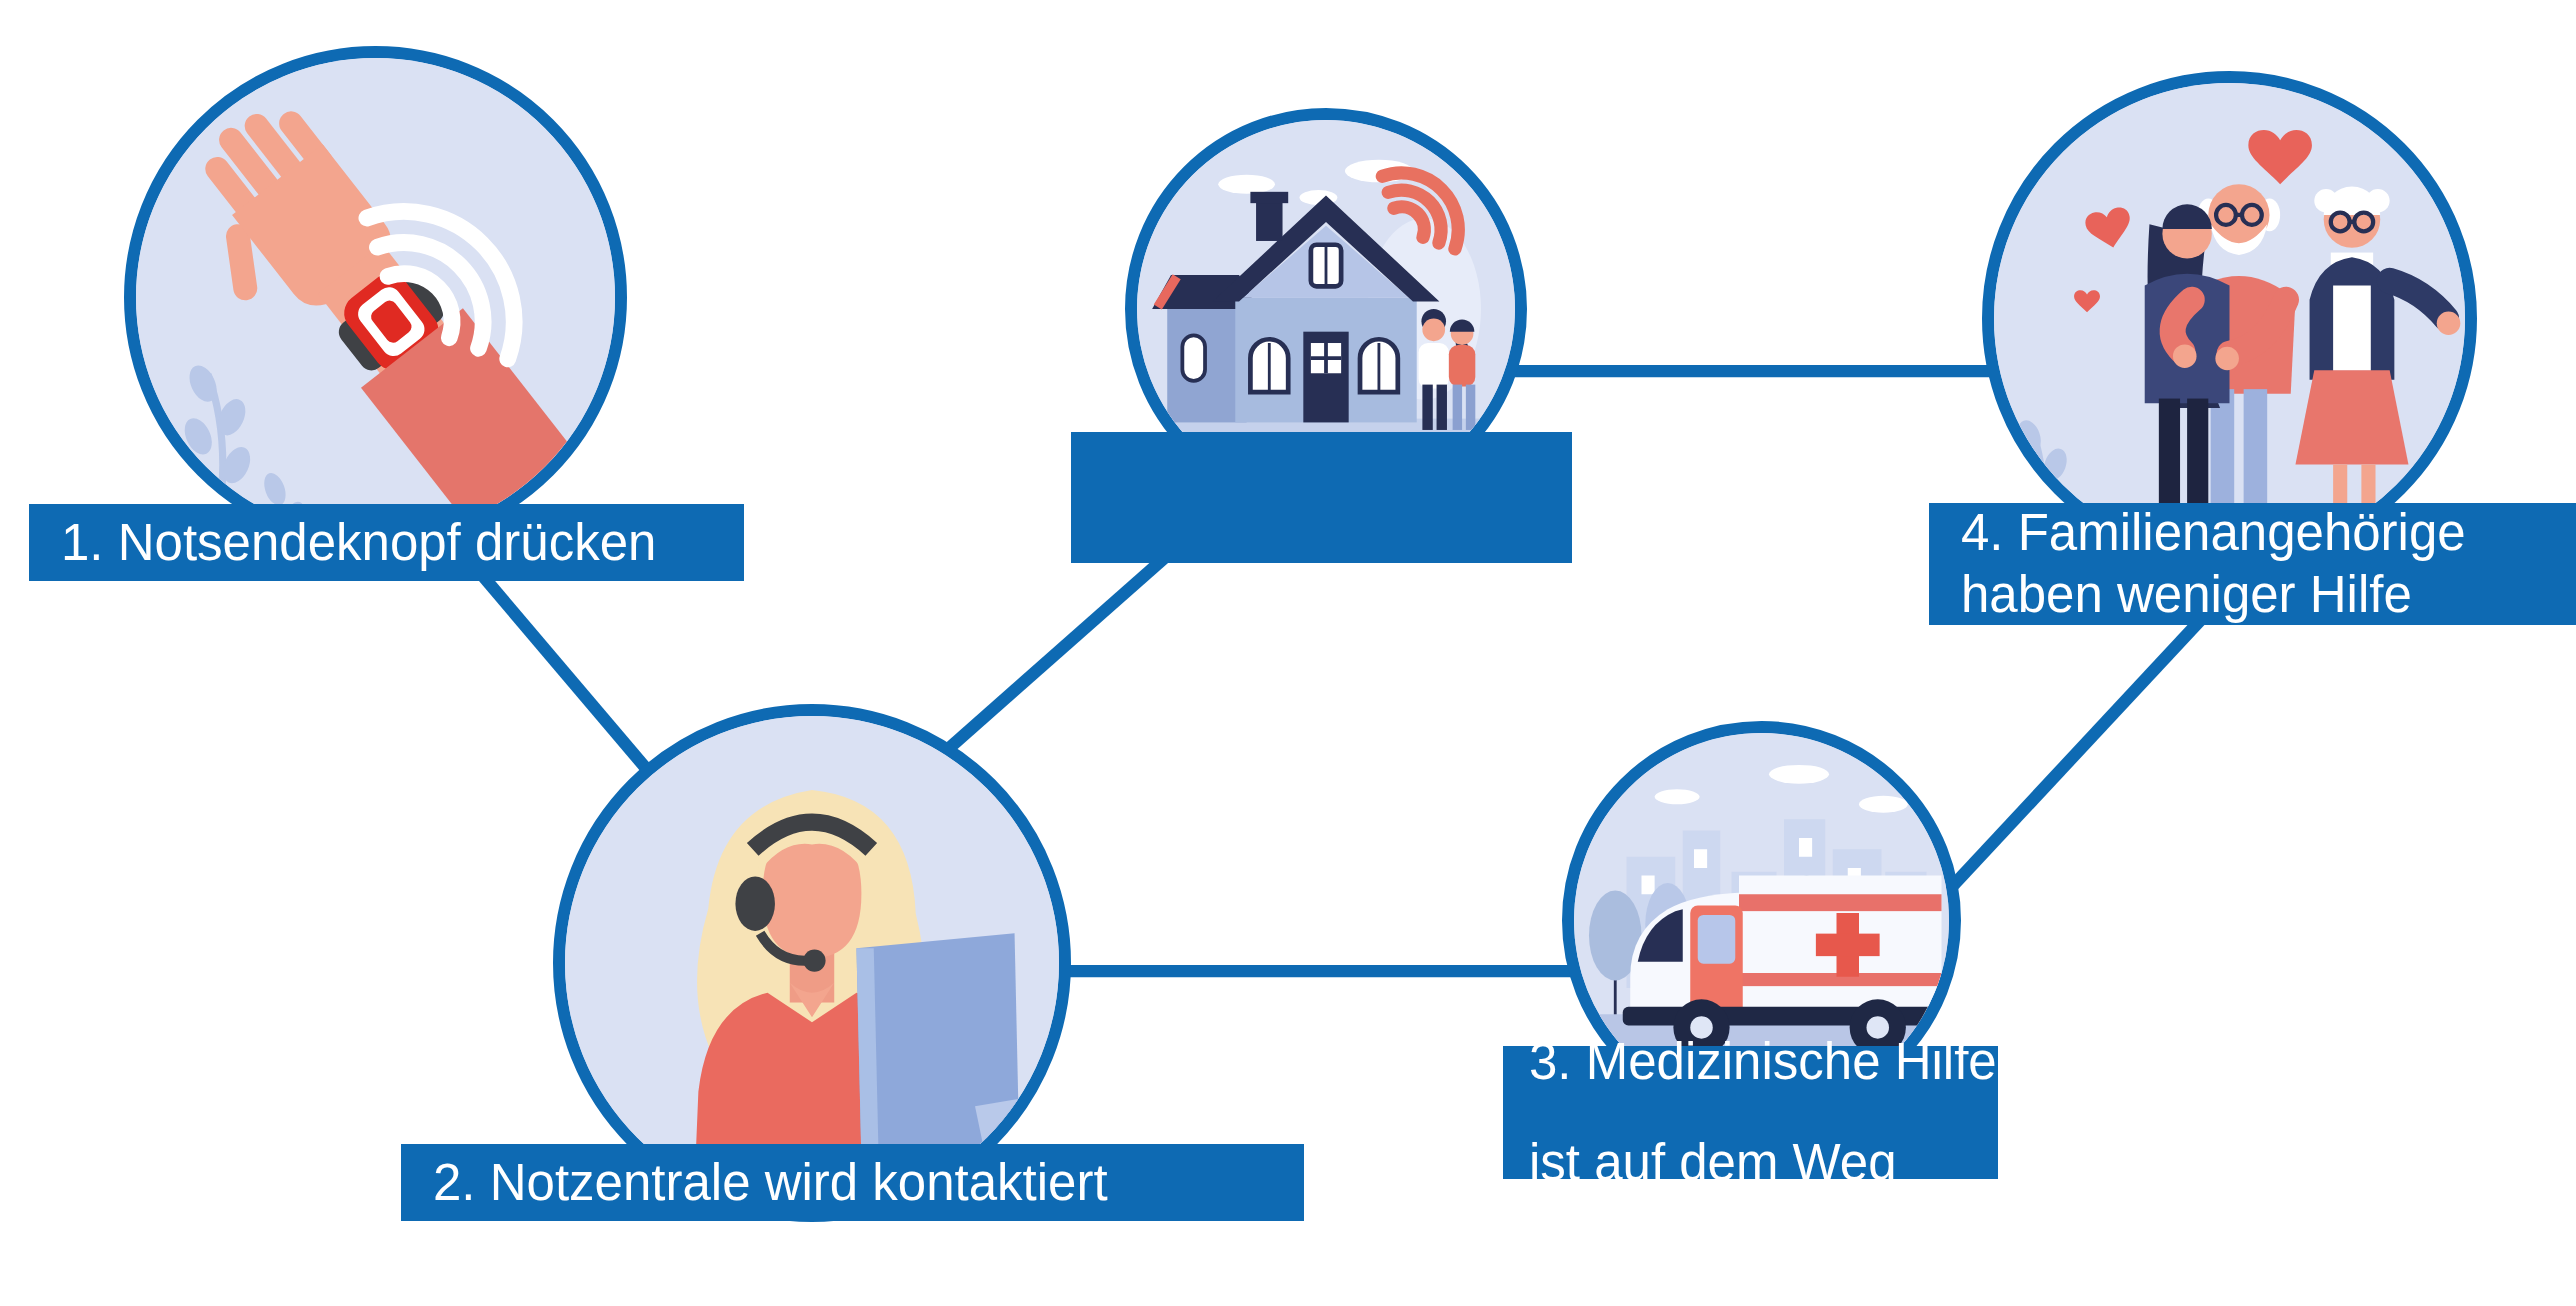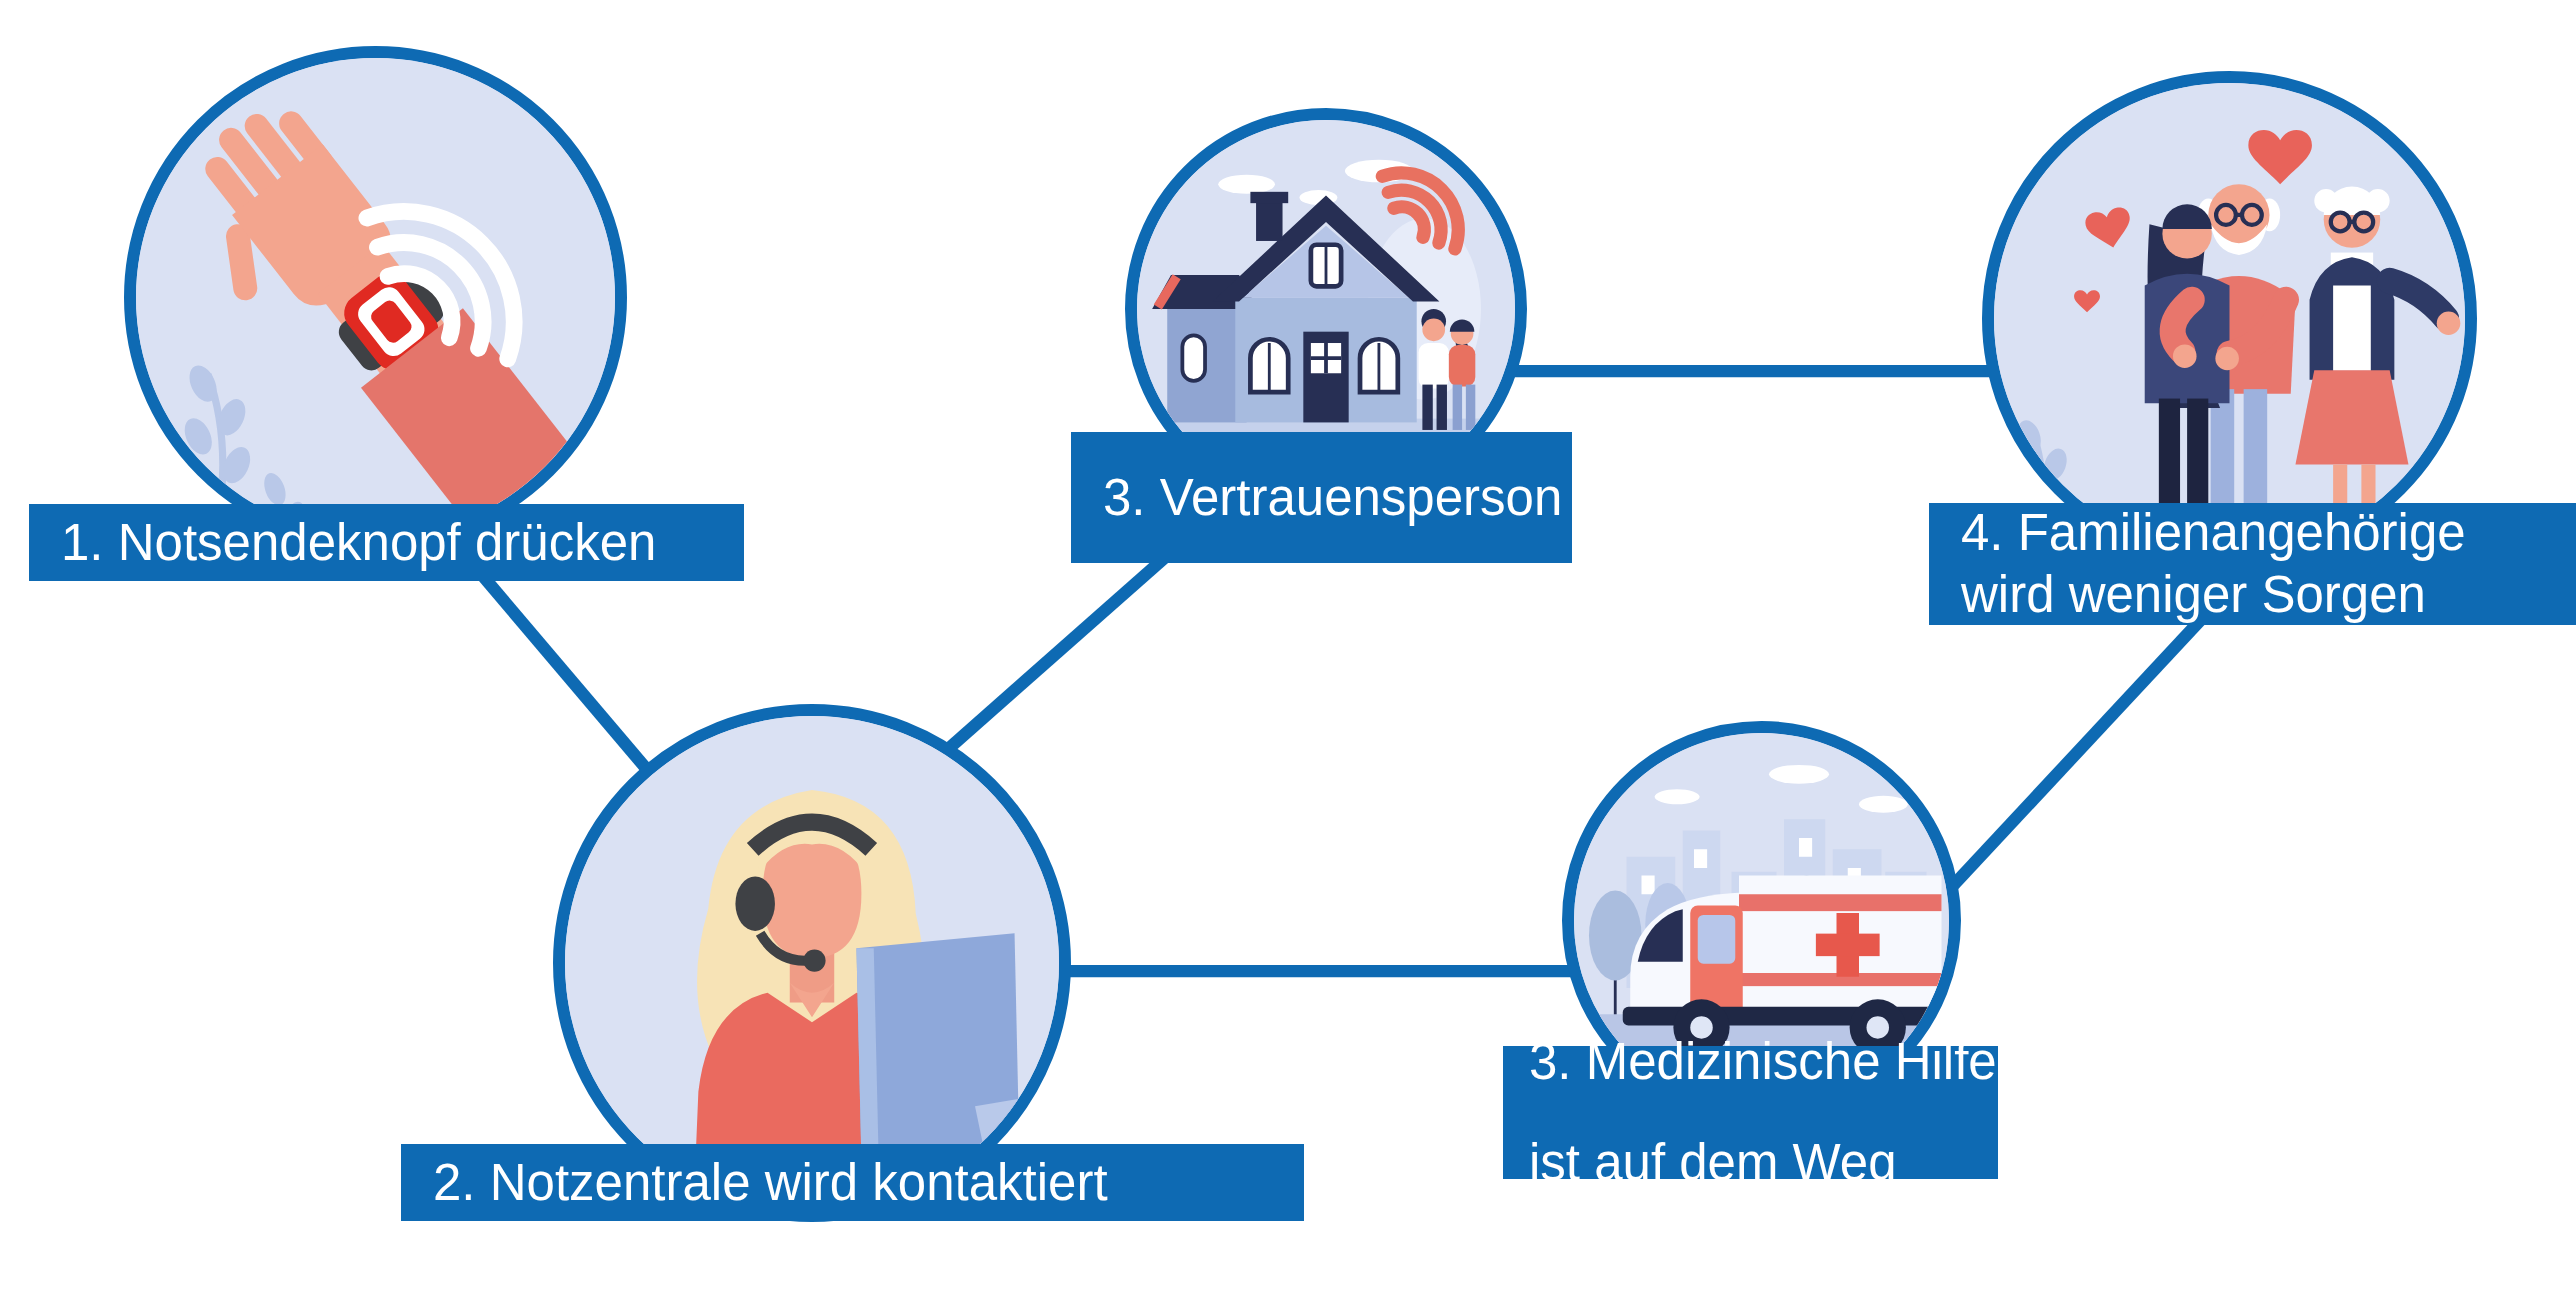--- a/index.html
+++ b/index.html
@@ -277,25 +277,24 @@
     </svg>
   </div>
 
   <div class="banner one-line" id="b1">
     <span>1. Notsendeknopf drücken</span>
   </div>
   <div class="banner one-line" id="b2">
     <span>2. Notzentrale wird kontaktiert</span>
   </div>
   <div class="banner" id="b3">
-    <span>3. Vertrauensperson</span>
   </div>
   <div class="banner" id="b4">
     <span>3. Medizinische Hilfe</span>
     <span>ist auf dem Weg</span>
   </div>
   <div class="banner" id="b5">
     <span>4. Familienangehörige</span>
-    <span>wird weniger Sorgen</span>
+    <span>haben weniger Hilfe</span>
   </div>
 
 </div>
 
 
 </body></html>

